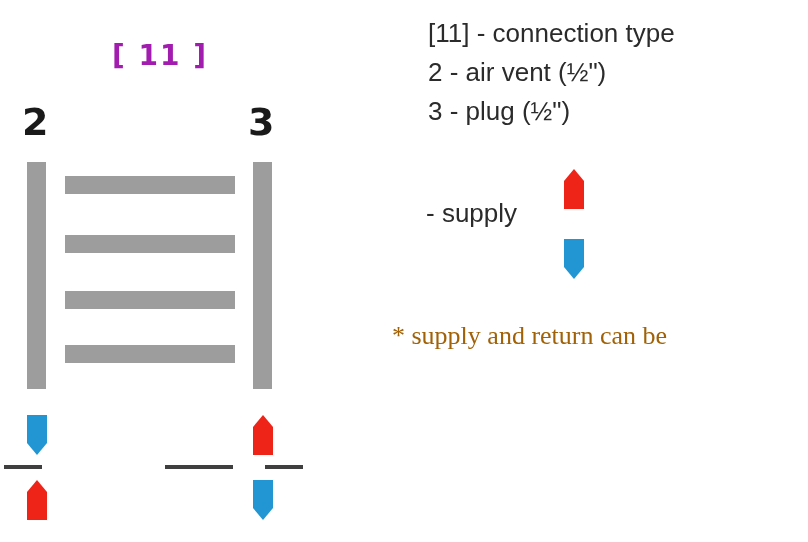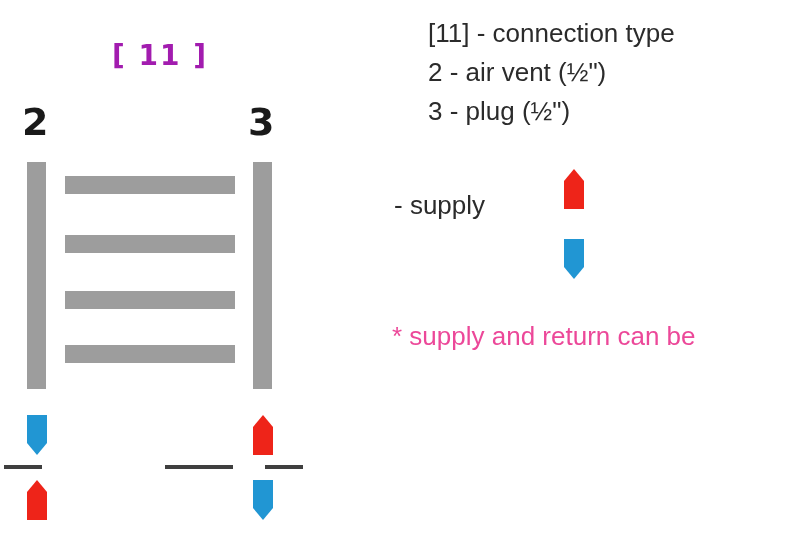--- a/index.html
+++ b/index.html
@@ -103,41 +103,41 @@
 
   .flow-row-label {
     position: absolute;
     left: 2px;
     font-family: "Liberation Sans", sans-serif;
     font-size: 26px;
     line-height: 1;
     color: #2b2b2b;
     white-space: nowrap;
   }
-  #flow-label-supply { top: 192px; }
+  #flow-label-supply { top: 200px; margin-left: 32px; }
   #flow-label-return { top: 236px; }
 
   .legend-arrow {
     position: absolute;
     left: 171px;
     width: 22px;
     height: 42px;
   }
   .legend-arrow svg { display: block; width: 100%; height: 100%; }
   #legend-arrow-supply { top: 168px; }
   #legend-arrow-return { top: 238px; }
 
   .footnote {
     position: absolute;
     left: 0; top: 318px;
     width: 400px;
-    font-family: Liberation Sans, sans-serif;
+    font-family: Liberation Serif, serif;
     font-size: 26px;
     line-height: 1.42;
-    color: #ec4899;
+    color: #a16207;
   }
   .footnote-indent {
     display: block;
     padding-left: 22px;
   }
 </style>
 </head>
 <body>
 
 <div id="diagram-panel">

